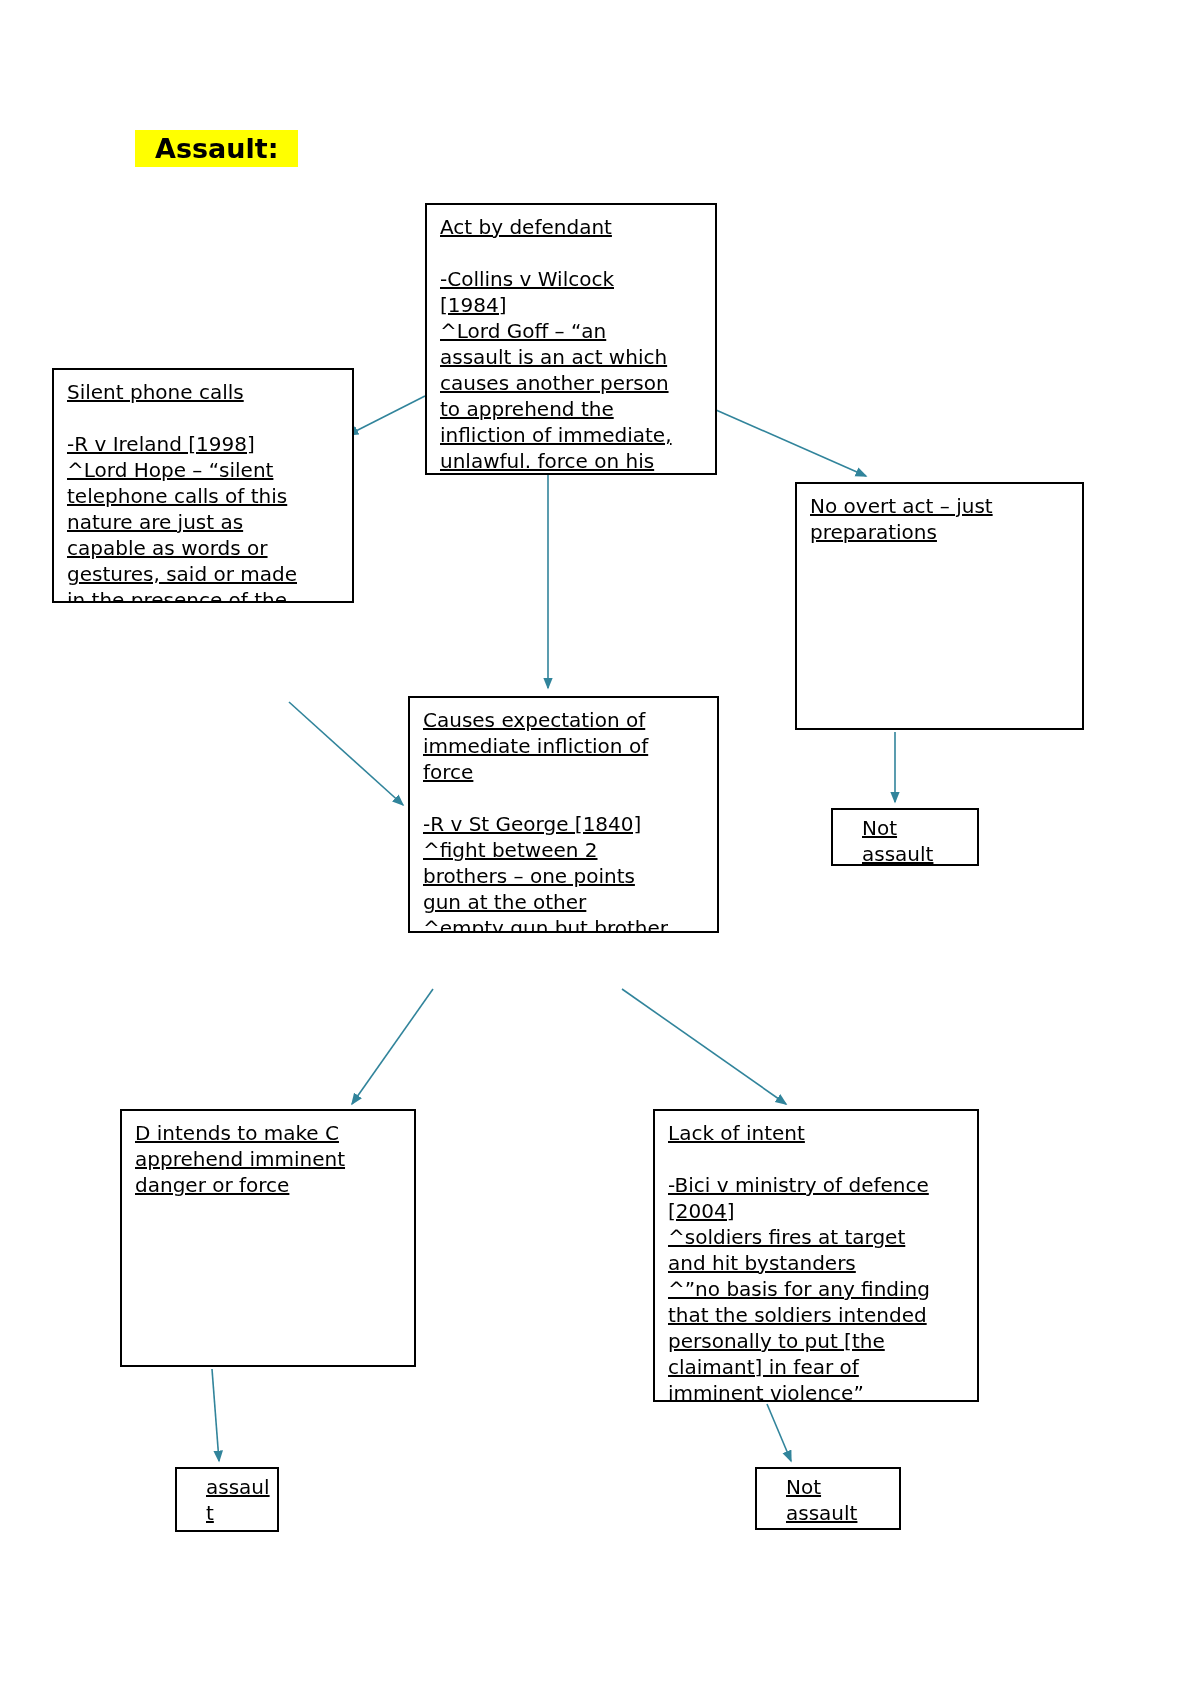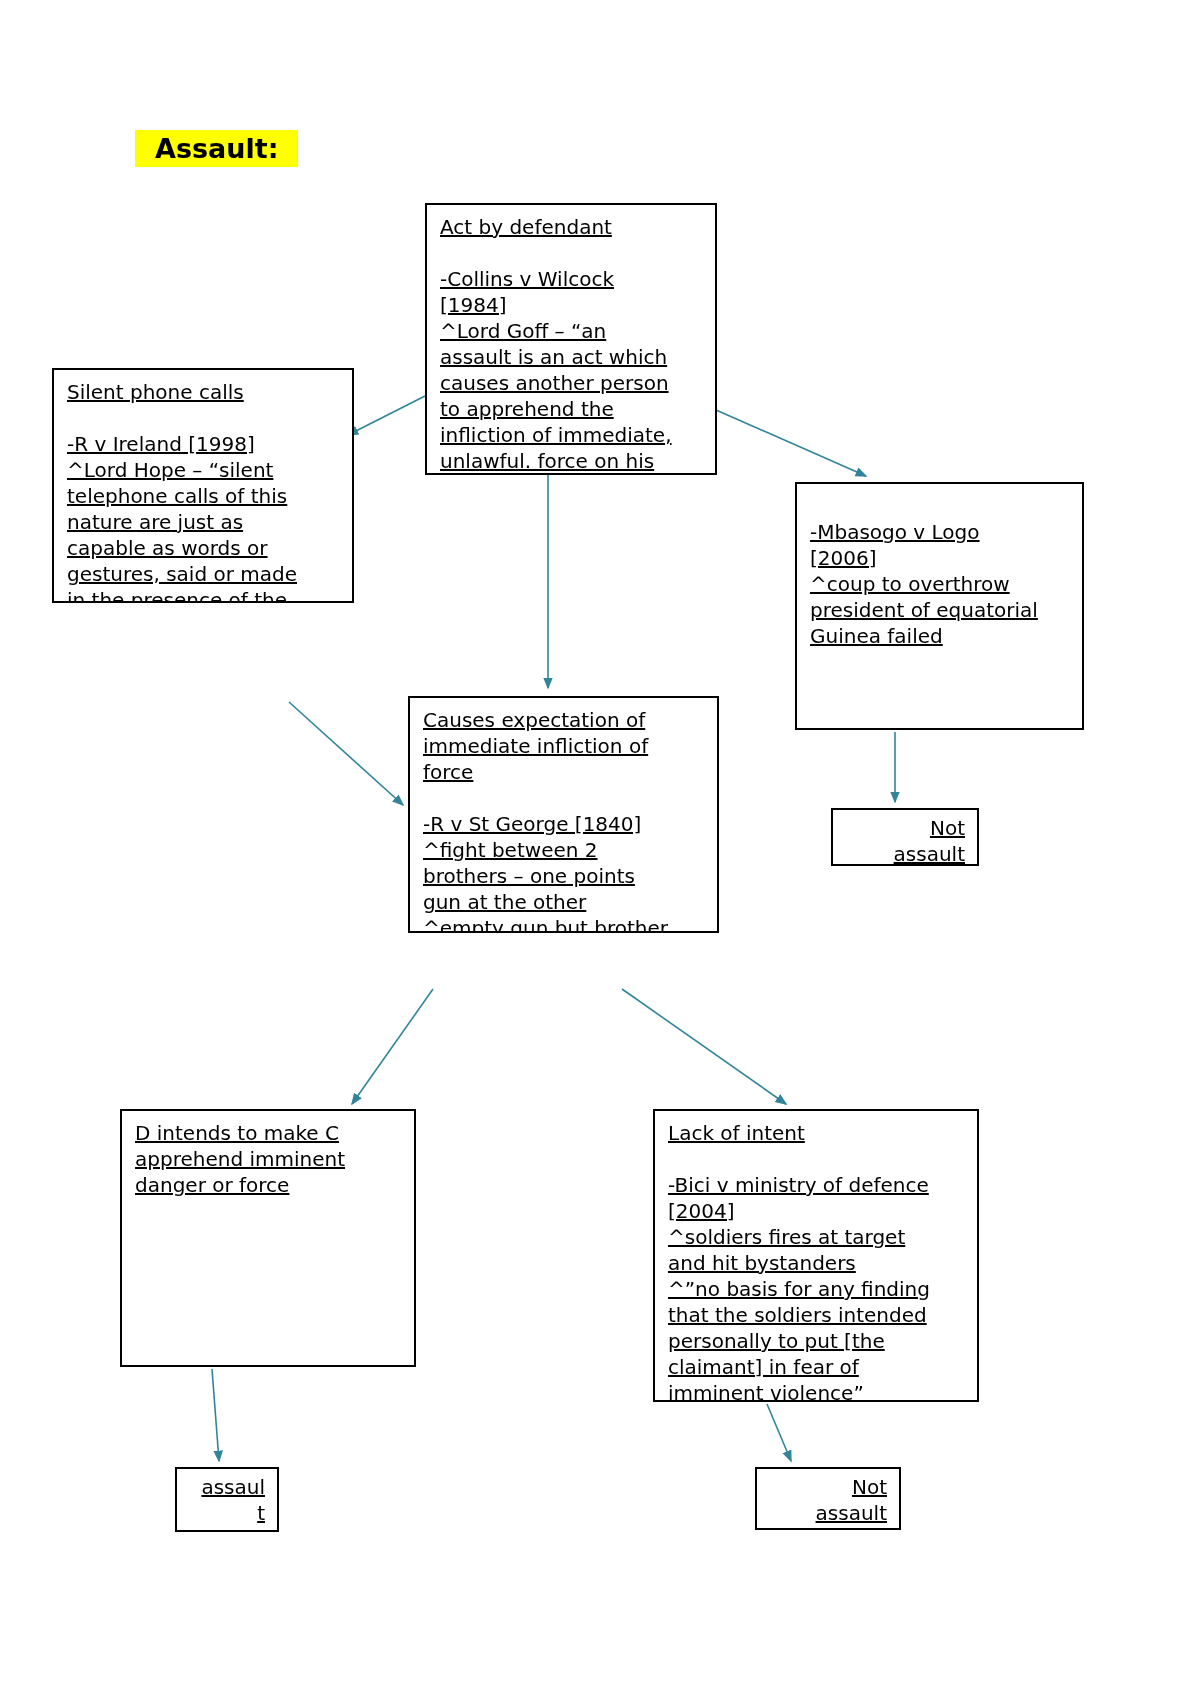--- a/index.html
+++ b/index.html
@@ -41,21 +41,21 @@
     background: var(--bg);
     border: 2px solid var(--border);
     padding: 9px 13px;
     font-size: 20px;
     line-height: 26px;
     overflow: hidden;
     text-decoration: underline;
   }
   .box-title { white-space: pre-wrap; }
   .box-body  { margin-top: 26px; white-space: pre-wrap; }
-  .box.small { padding: 5px 12px; text-align: right; }
+  .box.small { padding: 5px 29px; }
   .small-label { white-space: pre-wrap; }
 
   #box-act        { left: 425px; top: 203px;  width: 292px; height: 272px; }
   #box-silent     { left: 52px;  top: 368px;  width: 302px; height: 235px; }
   #box-no-overt   { left: 795px; top: 482px;  width: 289px; height: 248px; }
   #box-causes     { left: 408px; top: 696px;  width: 311px; height: 237px; }
   #box-not-assault-mid { left: 831px; top: 808px; width: 148px; height: 58px; }
   #box-intends    { left: 120px; top: 1109px; width: 296px; height: 258px; }
   #box-lack       { left: 617px; top: 1109px; width: 326px; height: 293px; margin-left: 36px; }
   #box-assault    { left: 175px; top: 1467px; width: 104px; height: 65px; }
@@ -103,25 +103,22 @@
 nature are just as
 capable as words or
 gestures, said or made
 in the presence of the
 victim, of causing an
 apprehension of
 immediate and unlawful</div>
 </div>
 
 <div class="box" id="box-no-overt">
-  <div class="box-body">-Mbasogo v Logo
-[2006]
-^coup to overthrow
-president of equatorial
-Guinea failed</div>
+  <div class="box-title">No overt act – just
+preparations</div>
 </div>
 
 <div class="box" id="box-causes">
   <div class="box-title">Causes expectation of
 immediate infliction of
 force</div>
   <div class="box-body">-R v St George [1840]
 ^fight between 2
 brothers – one points
 gun at the other

